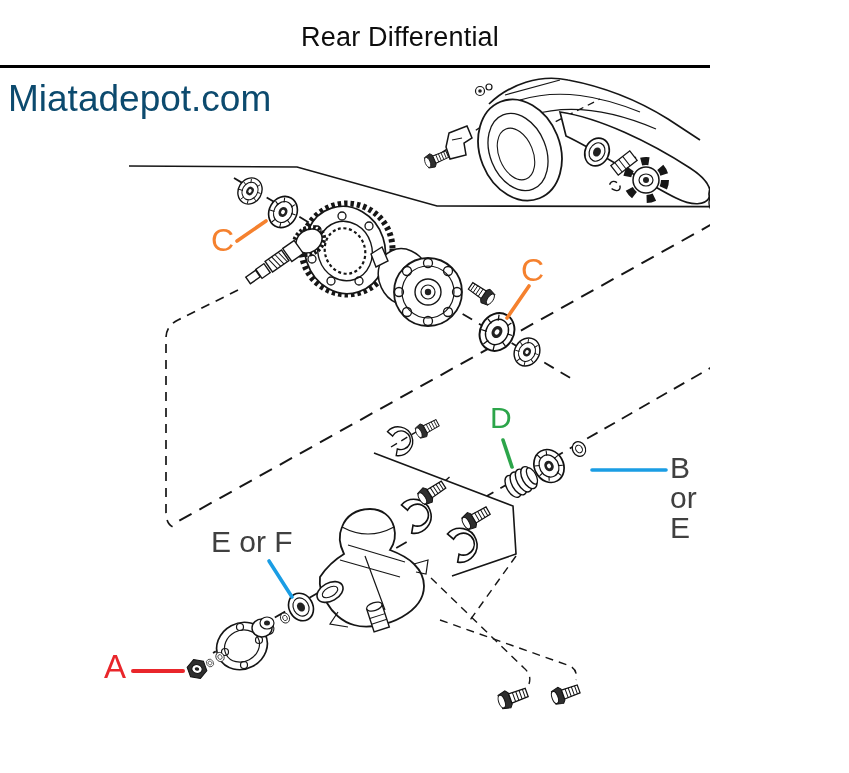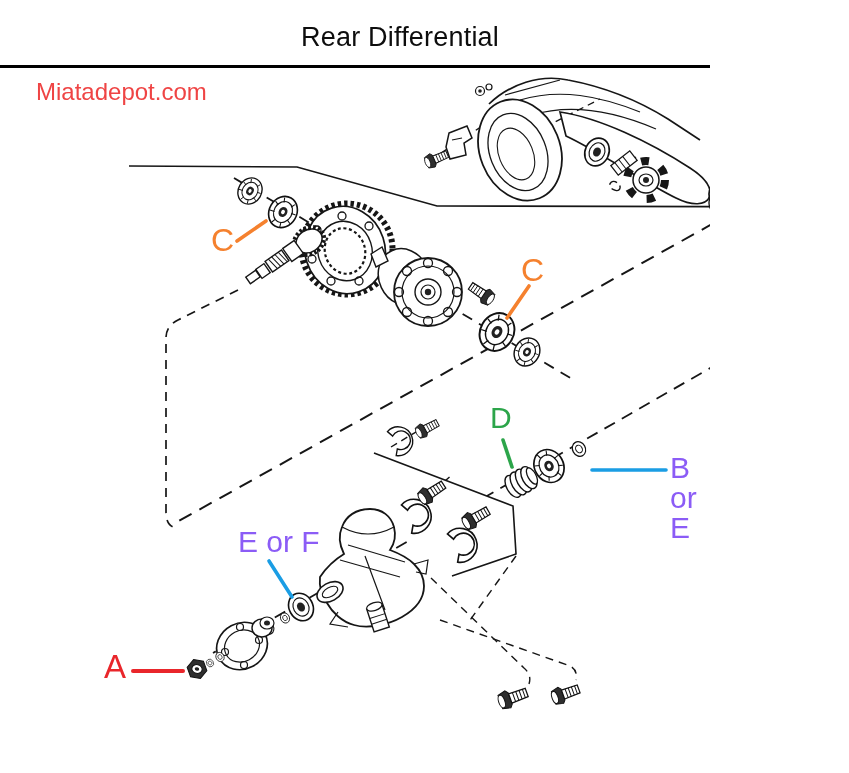--- a/index.html
+++ b/index.html
@@ -1,31 +1,31 @@
 <!DOCTYPE html>
 <html><head>
 <meta charset="utf-8">
 <style>
   html,body{margin:0;padding:0;background:#ffffff;}
   #stage{position:relative;width:710px;height:773px;background:#ffffff;overflow:hidden;
          font-family:"Liberation Sans",sans-serif;}
   .abs{position:absolute;}
   .title{left:0;top:22px;width:800px;text-align:center;font-size:27px;color:#0d0d0d;letter-spacing:.2px;}
   .divider{left:0;top:65px;width:849px;height:3px;background:#000;}
-  .watermark{left:8px;top:78px;font-size:24px;color:#ef4444;margin-left:28px;}
+  .watermark{left:8px;top:78px;font-size:37px;color:#0c4a6e;}
   .lbl{font-size:30px;line-height:1;}
   .lbl-orange{color:#f5812e;}
-  .lbl-blue{color:#8b5cf6;}
+  .lbl-blue{color:#404040;}
   .lbl-green{color:#2ca54a;}
   .lbl-red{color:#e9262b;}
   .lbl-c1{left:211px;top:224px;font-size:32px;}
   .lbl-c2{left:521px;top:254px;font-size:32px;}
   .lbl-d{left:490px;top:403px;}
   .lbl-bore{left:670px;top:453px;}
-  .lbl-eorf{left:238px;top:527px;}
+  .lbl-eorf{left:211px;top:527px;}
   .lbl-a{left:104px;top:650px;font-size:33px;}
   svg{position:absolute;left:0;top:0;}
   .ln{stroke:#161616;fill:none;}
 </style>
 </head>
 <body>
 
 <div id="stage">
 
   <svg width="849" height="773" viewBox="0 0 849 773">

